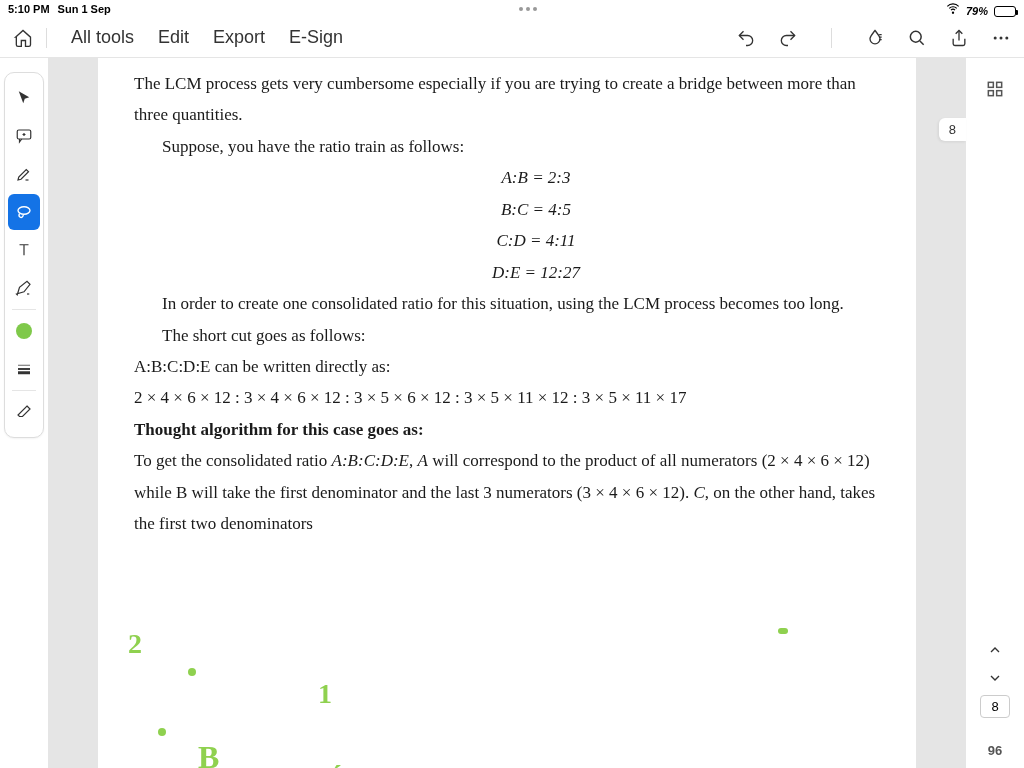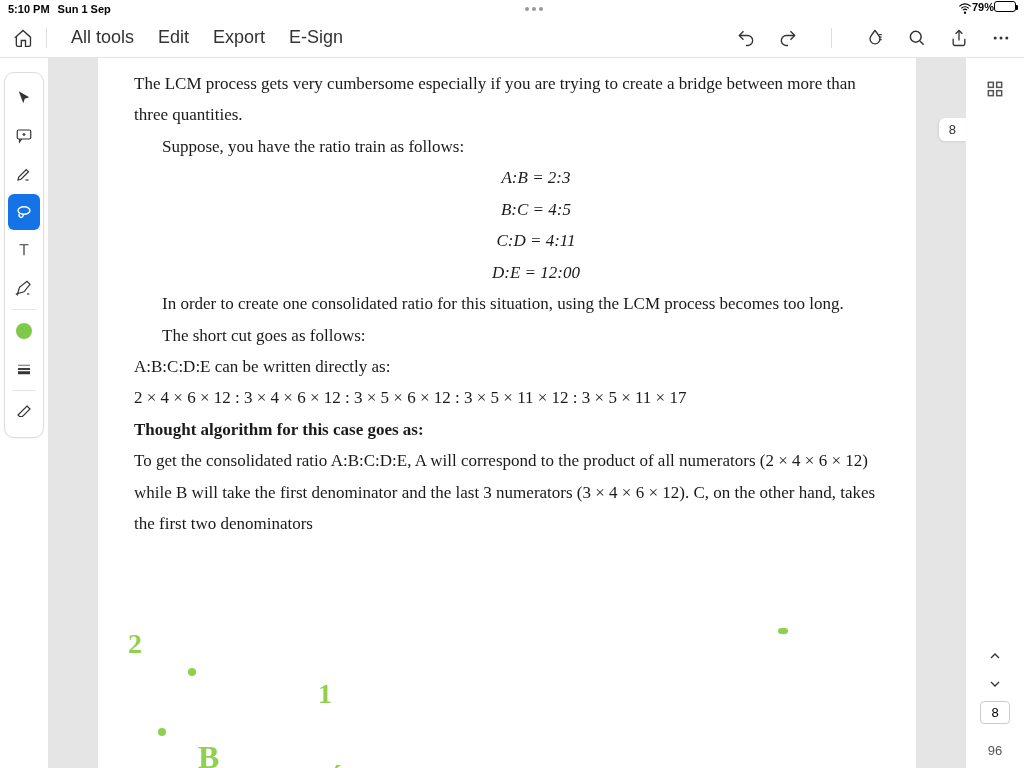--- a/index.html
+++ b/index.html
@@ -16,21 +16,21 @@
     height: 18px;
     display: flex;
     align-items: center;
     justify-content: space-between;
     padding: 0 8px;
     font-size: 11px;
     font-weight: 600;
     color: #000;
   }
   .status-left { display: flex; gap: 8px; }
-  .status-right { display: flex; align-items: flex-start; }
+  .status-right { display: flex; gap: 6px; align-items: flex-end; font-style: italic; }
   .status-center { display:flex; gap:4px; align-items:center; }
   .dot3 { display:flex; gap:3px; }
   .dot3 span { width:4px; height:4px; border-radius:50%; background:#999; }
   .battery {
     width: 22px; height: 11px; border:1px solid #000; border-radius:3px;
     position: relative;
   }
   .battery::after {
     content:""; position:absolute; right:-3px; top:3px; width:2px; height:5px;
     background:#000; border-radius:0 1px 1px 0;
@@ -98,21 +98,21 @@
     font-family: Georgia, 'Times New Roman', serif;
     color:#1a1a1a;
     font-size: 17px;
     line-height: 1.85;
     position: relative;
   }
   .page p.indent { text-indent: 28px; }
   .page .r-line { margin-left: 58px; font-style: italic; text-align: center;}
   .page .r-line .rom { font-style: italic; }
   .page .bold { font-weight:700; }
-  .page .it { }
+  .page .it { font-style: italic; }
   .annot-layer {
     position:absolute; left:0; right:0; bottom:0; height:180px; pointer-events:none;
   }
   .annot { position:absolute; color:#8fd14f; font-family: "Comic Sans MS", cursive; font-size:28px; font-weight:600; }
   .annot.dot { width:8px; height:8px; background:#8fd14f; border-radius:50%; }
   
   .gutter-right { width: 50px; background:#e5e5e5; position:relative; }
   .sidebar-right {
     width: 58px;
     display:flex; flex-direction:column; align-items:center;
@@ -121,21 +121,21 @@
   }
   .thumb-grid-icon { width:22px; height:22px; color:#555; cursor:pointer; }
   .nav-col {
     position:absolute; bottom:10px; right:0; width:58px;
     display:flex; flex-direction:column; align-items:center; gap:6px;
   }
   .nav-col .chev { width:22px; height:22px; color:#333; cursor:pointer; display:flex;align-items:center;justify-content:center;}
   .nav-col .pg-box {
     border:1px solid #ccc; border-radius:4px; padding:3px 10px; font-size:13px;
   }
-  .nav-col .total { font-size:13px; color:#555; margin-top:13px;}
+  .nav-col .total { font-size:13px; color:#555; margin-top:19px;font-weight:bold;}
   
   .page-badge-right {
     position:absolute; top:60px; right:0;
     background:#fff; padding:4px 10px;
     border-radius:6px 0 0 6px;
     font-size:13px; color:#333;
     box-shadow: -1px 1px 3px rgba(0,0,0,0.08);
   }
 </style>
 </head>
@@ -280,21 +280,21 @@
 
   <div class="gutter-left"></div>
 
   <div class="page-wrap">
     <div class="page">
       <p>The LCM process gets very cumbersome especially if you are trying to create a bridge between more than three quantities.</p>
       <p class="indent">Suppose, you have the ratio train as follows:</p>
       <p class="r-line"><span class="rom">A:B = 2:3</span></p>
       <p class="r-line"><span class="rom">B:C = 4:5</span></p>
       <p class="r-line"><span class="rom">C:D = 4:11</span></p>
-      <p class="r-line"><span class="rom">D:E = 12:00</span></p>
+      <p class="r-line"><span class="rom">D:E = 12:27</span></p>
       <p class="indent">In order to create one consolidated ratio for this situation, using the LCM process becomes too long.</p>
       <p class="indent">The short cut goes as follows:</p>
       <p>A:B:C:D:E can be written directly as:</p>
       <p>2 × 4 × 6 × 12 : 3 × 4 × 6 × 12 : 3 × 5 × 6 × 12 : 3 × 5 × 11 × 12 : 3 × 5 × 11 × 17</p>
       <p class="bold">Thought algorithm for this case goes as:</p>
       <p>
         <span>To get the consolidated ratio </span><span class="it">A:B:C:D:E</span><span>, </span><span class="it">A</span><span> will correspond to the product of all numerators (2 × 4 × 6 × 12) while B will take the first denominator and the last 3 numerators (3 × 4 × 6 × 12). </span><span class="it">C</span><span>, on the other hand, takes the first two denominators</span>
       </p>
 
       <div class="annot-layer">

